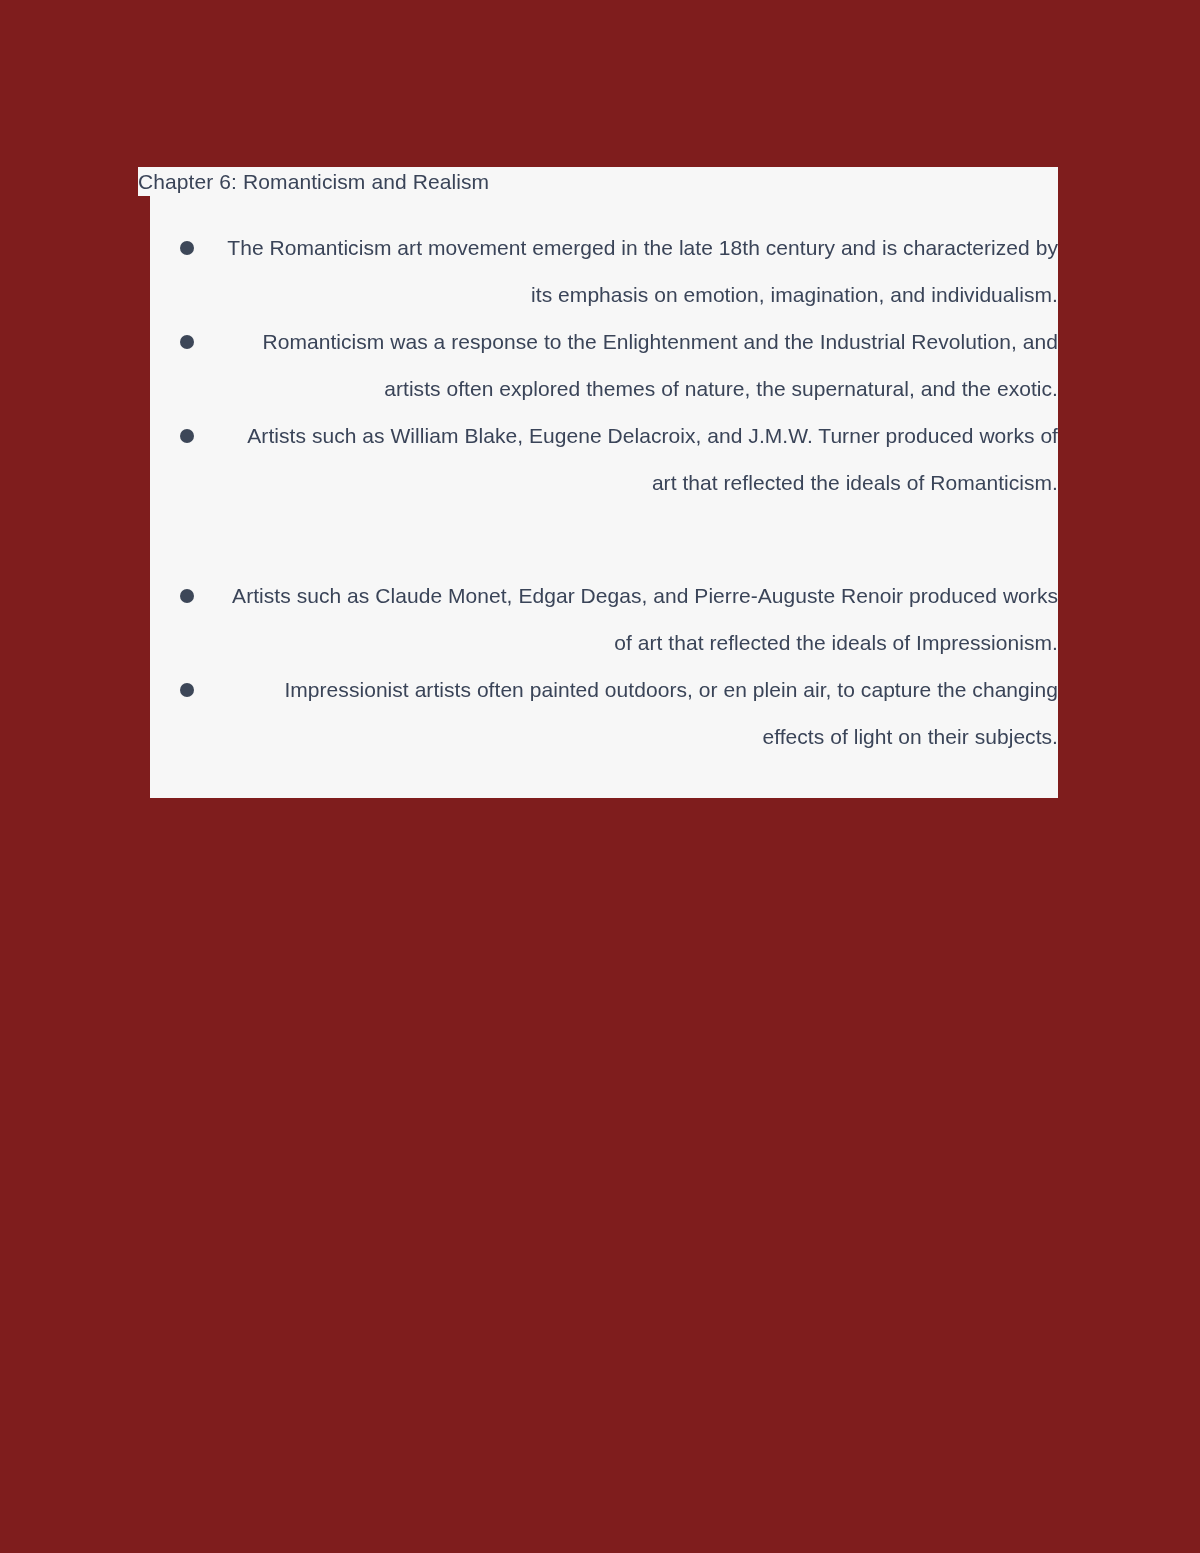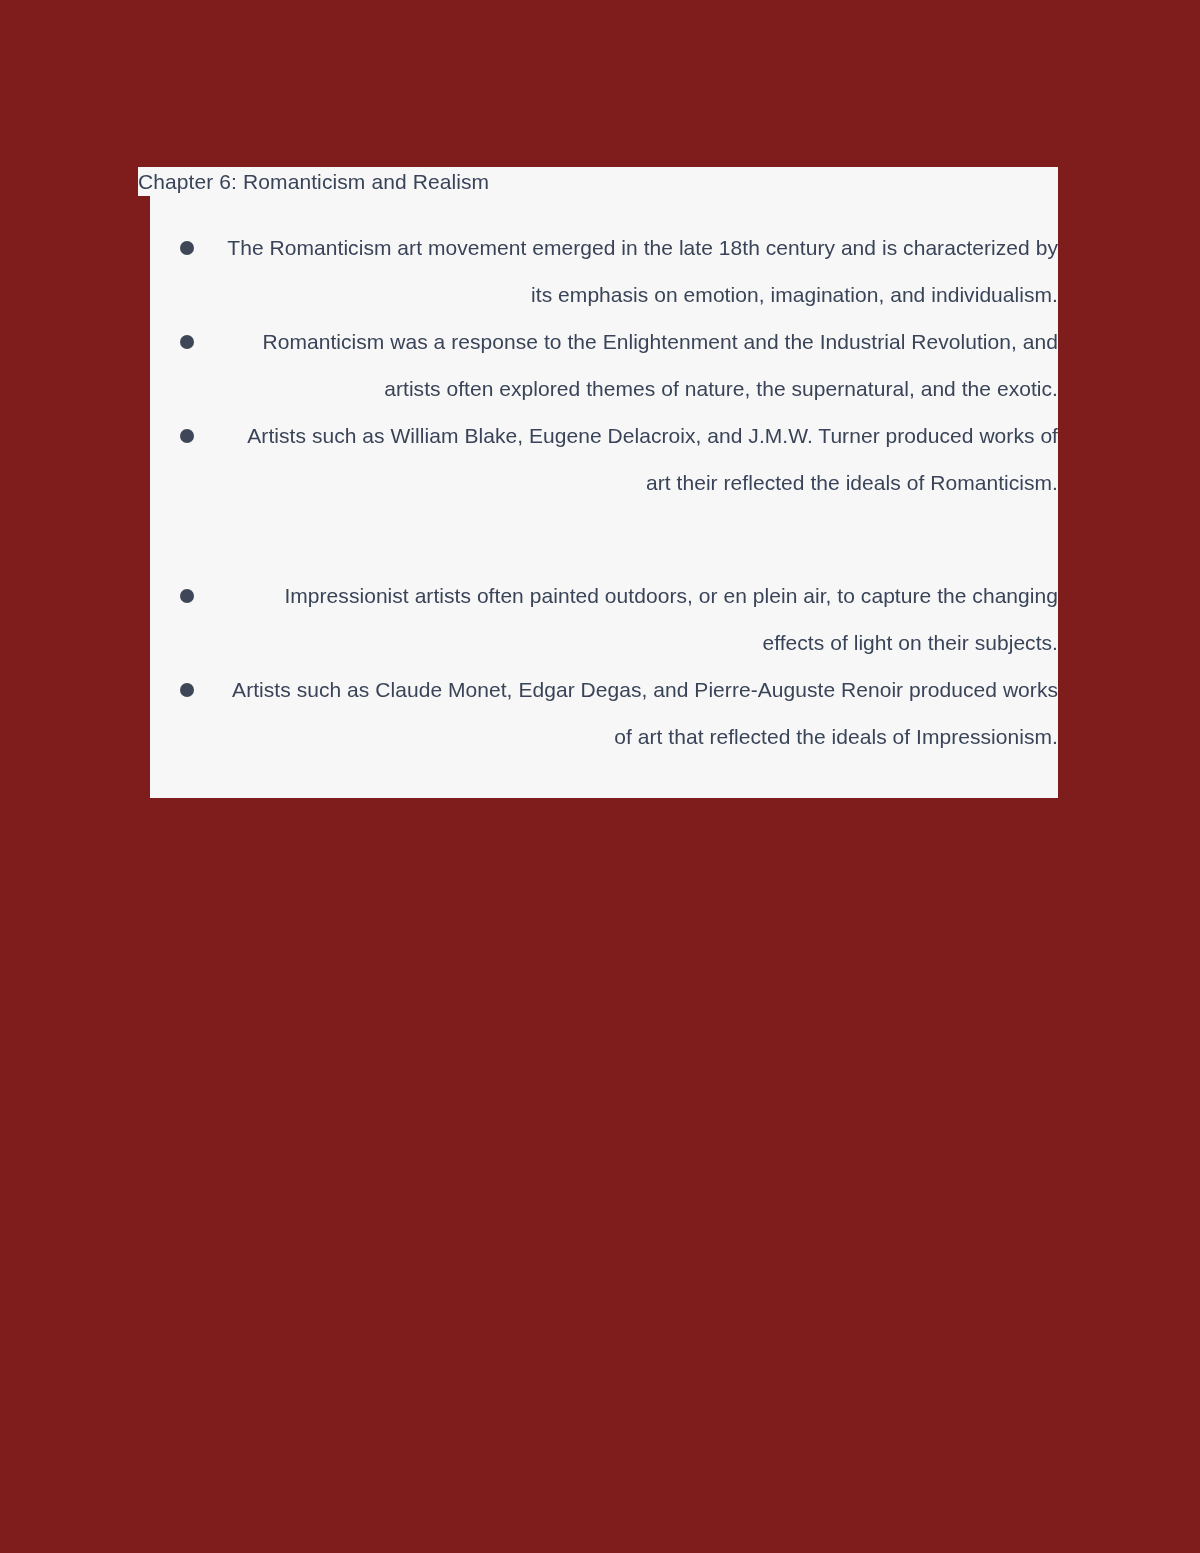--- a/index.html
+++ b/index.html
@@ -101,37 +101,37 @@
       <li class="bullet-item">
         <span class="bullet-dot"></span>
         <span class="bullet-text">The Romanticism art movement emerged in the late 18th century and is characterized by its emphasis on emotion, imagination, and individualism.</span>
       </li>
       <li class="bullet-item">
         <span class="bullet-dot"></span>
         <span class="bullet-text">Romanticism was a response to the Enlightenment and the Industrial Revolution, and artists often explored themes of nature, the supernatural, and the exotic.</span>
       </li>
       <li class="bullet-item">
         <span class="bullet-dot"></span>
-        <span class="bullet-text">Artists such as William Blake, Eugene Delacroix, and J.M.W. Turner produced works of art their reflected the ideals of Romanticism.</span>
+        <span class="bullet-text">Artists such as William Blake, Eugene Delacroix, and J.M.W. Turner produced works of art that reflected the ideals of Romanticism.</span>
       </li>
     </ul>
 
     <div class="spacer" style="height:38px"></div>
 
 
     <div class="spacer" style="height:28px"></div>
 
     <ul class="bullet-block">
       <li class="bullet-item">
         <span class="bullet-dot"></span>
-        <span class="bullet-text">Impressionist artists often painted outdoors, or en plein air, to capture the changing effects of light on their subjects.</span>
+        <span class="bullet-text">Artists such as Claude Monet, Edgar Degas, and Pierre-Auguste Renoir produced works of art that reflected the ideals of Impressionism.</span>
       </li>
       <li class="bullet-item">
         <span class="bullet-dot"></span>
-        <span class="bullet-text">Artists such as Claude Monet, Edgar Degas, and Pierre-Auguste Renoir produced works of art that reflected the ideals of Impressionism.</span>
+        <span class="bullet-text">Impressionist artists often painted outdoors, or en plein air, to capture the changing effects of light on their subjects.</span>
       </li>
     </ul>
 
     <div class="spacer" style="height:38px"></div>
 
 
   </div>
 </div>
 
 </body></html>

